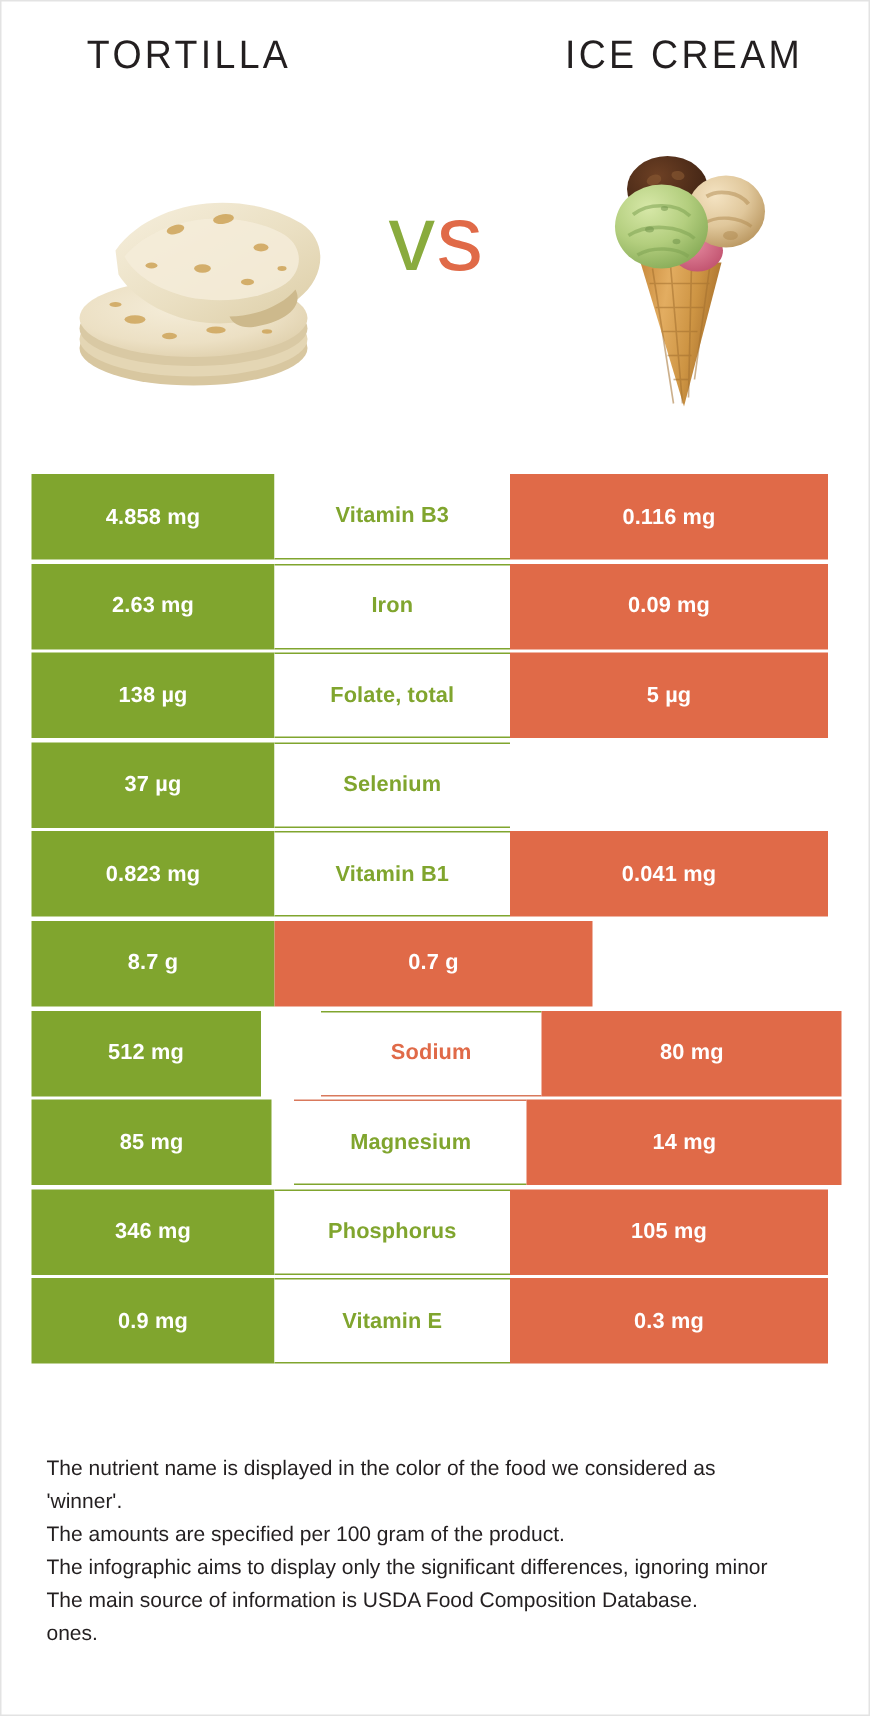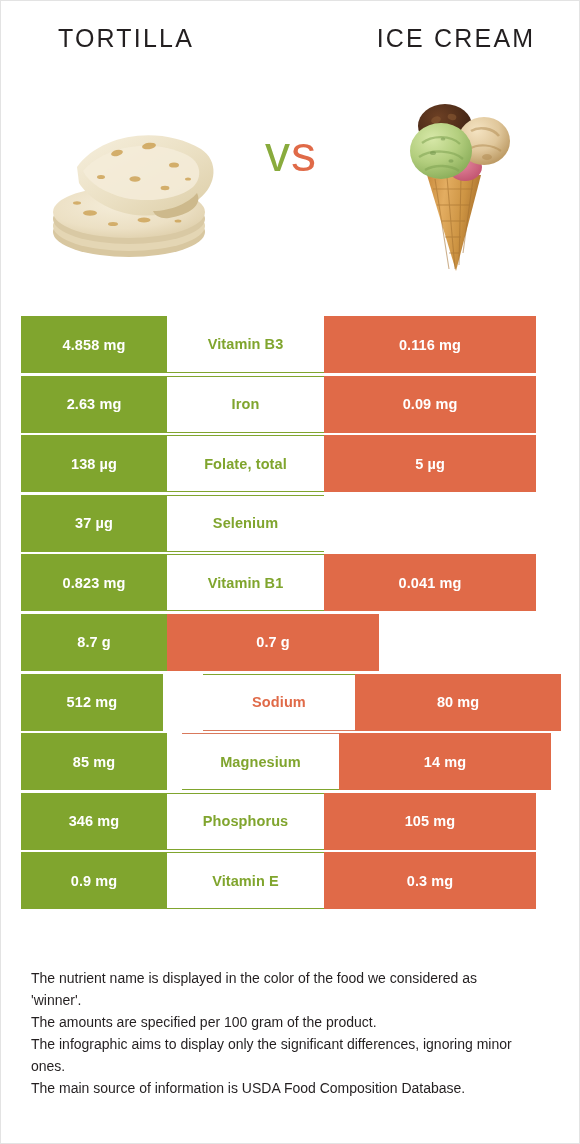--- a/index.html
+++ b/index.html
@@ -44,21 +44,21 @@
   .food-title.left  { left: 0;   width: 250px; }
   .food-title.right { left: 330px; width: 250px; }
 
   .vs-label {
     position: absolute;
     left: 230px;
     top: 128px;
     width: 120px;
     text-align: center;
     font-family: "Liberation Sans", sans-serif;
-    font-size: 50px;
+    font-size: 62px;
     font-weight: 300;
     line-height: 1;
     letter-spacing: 1px;
   }
   .vs-v { color: #89ab3d; }
   .vs-s { color: #e06a48; }
 
   
   .food-img {
     position: absolute;
@@ -82,21 +82,21 @@
   .cell {
     display: flex;
     align-items: center;
     justify-content: center;
     box-sizing: border-box;
     font-size: 14.5px;
     font-weight: 600;
     letter-spacing: .1px;
   }
   .cell.left {
-    width: 146px;
+    width: 162px;
     background: #80a52e;
     color: #ffffff;
   }
   .cell.right {
     width: 212px;
     background: #e06a48;
     color: #ffffff;
     text-align: center;
   }
   .cell.mid {
@@ -312,17 +312,17 @@
         <div class="cell mid">Vitamin E</div>
         <div class="cell right">0.3 mg</div>
       </div>
     </div>
 
   <div class="footer">
     <p>The nutrient name is displayed in the color of the food we considered as</p>
     <p>'winner'.</p>
     <p>The amounts are specified per 100 gram of the product.</p>
     <p>The infographic aims to display only the significant differences, ignoring minor</p>
+    <p>The main source of information is USDA Food Composition Database.</p>
     <p>ones.</p>
-    <p>The main source of information is USDA Food Composition Database.</p>
   </div>
 
 </div>
 
 </body></html>

